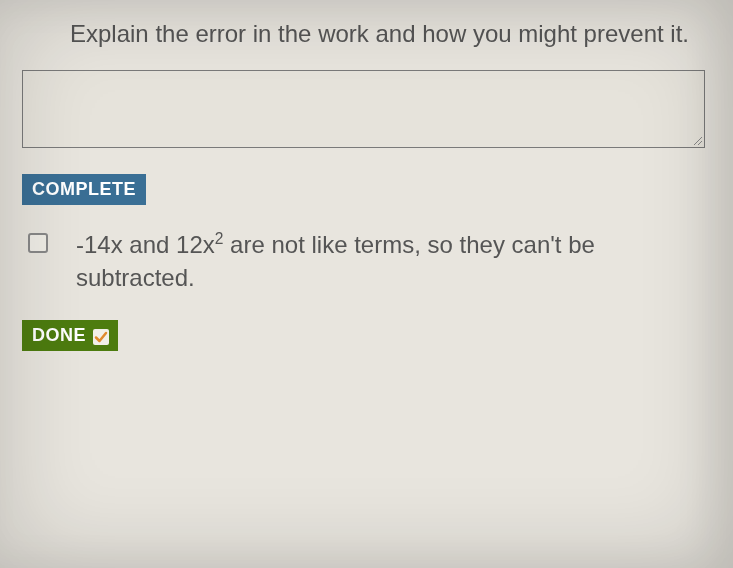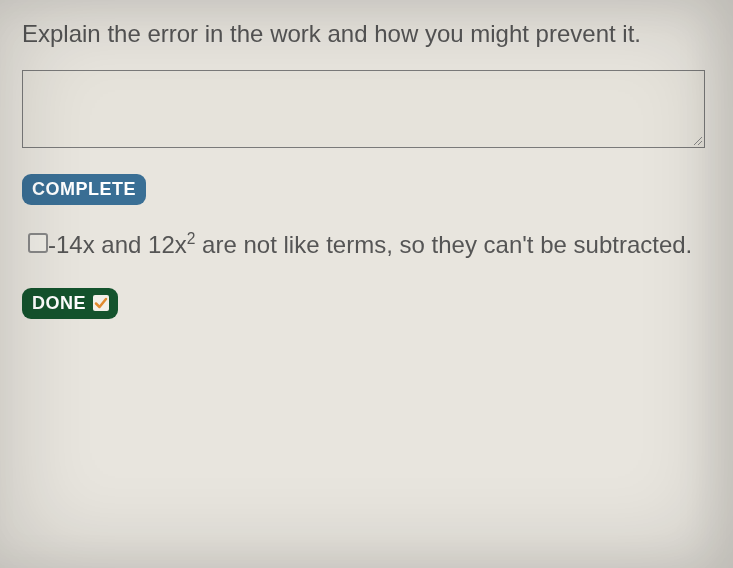--- a/index.html
+++ b/index.html
@@ -20,20 +20,21 @@
       position: absolute;
       inset: 0;
       pointer-events: none;
       box-shadow: inset 0 0 80px 20px rgba(0,0,0,0.12), inset -20px 0 40px rgba(0,0,0,0.08);
     }
     .question {
       font-size: 24px;
       line-height: 1.35;
       color: #555;
       margin-bottom: 20px;
+      margin-left: 48px;
     }
     .answer-box {
       border: 1px solid #7a7a7a;
       background: #e6e3db;
       padding: 4px 6px 6px 6px;
       font-size: 22px;
       line-height: 1.25;
       color: #5e5e5e;
       min-height: 78px;
       position: relative;
@@ -48,33 +49,34 @@
       color: #888;
     }
     .answer-box .resize svg { display:block;}
     .badge {
       display: inline-block;
       color: #fff;
       font-weight: bold;
       font-size: 18px;
       padding: 5px 10px 5px 10px;
       letter-spacing: 0.5px;
-      border-radius: 9px;
+      border-radius: 0;
     }
     .badge-complete {
       background: #3a6f95;
       margin-bottom: 24px;
     }
     .options {
       margin-left: 6px;
       margin-bottom: 22px;
     }
     .option {
       display: flex;
       align-items: flex-start;
+      gap: 28px;
       margin-bottom: 26px;
     }
     .checkbox {
       width: 20px;
       height: 20px;
       border: 2px solid #888;
       background: #efede6;
       border-radius: 3px;
       flex-shrink: 0;
       margin-top: 4px;
@@ -83,23 +85,23 @@
       font-size: 24px;
       line-height: 1.35;
       color: #555;
     }
     .option-text .sup {
       font-size: 0.65em;
       vertical-align: super;
       line-height: 0;
     }
     .badge-done {
-      background: #14532d;
+      background: #4d7c0f;
       display: inline-flex;
-      align-items: center;
+      align-items: flex-end;
       gap: 6px;
       padding: 5px 8px 5px 10px;
     }
     .check-icon {
       display: inline-block;
       width: 18px;
       height: 18px;
     }
     .check-icon svg { display:block; }
   </style>

